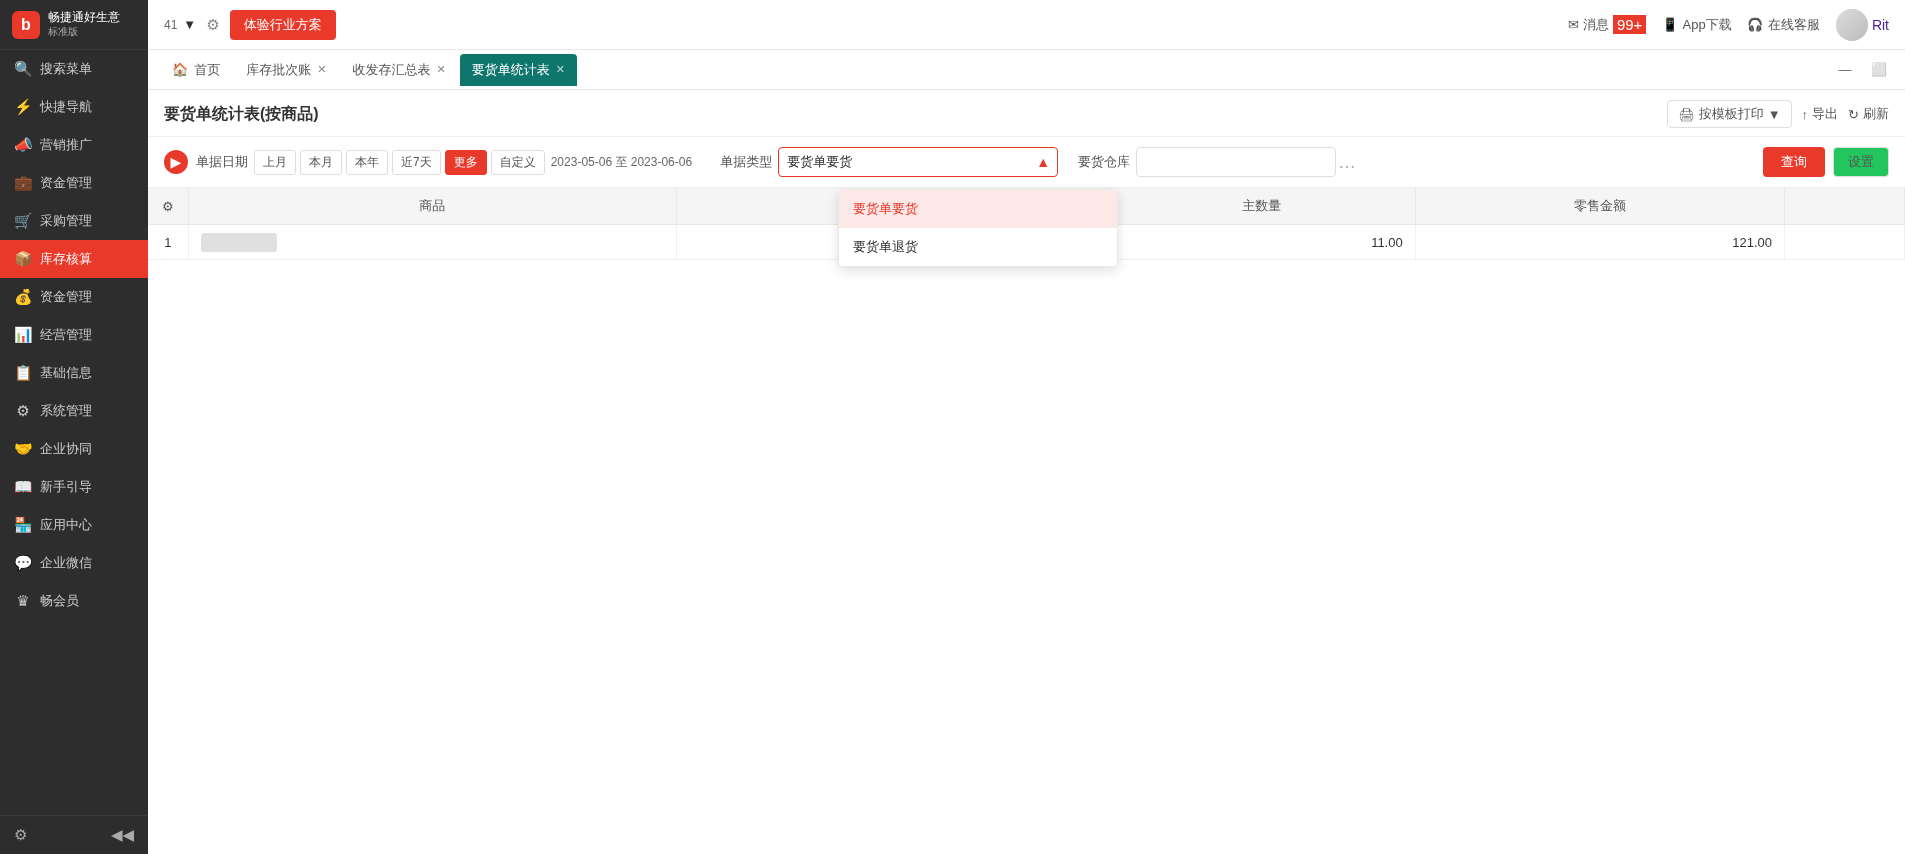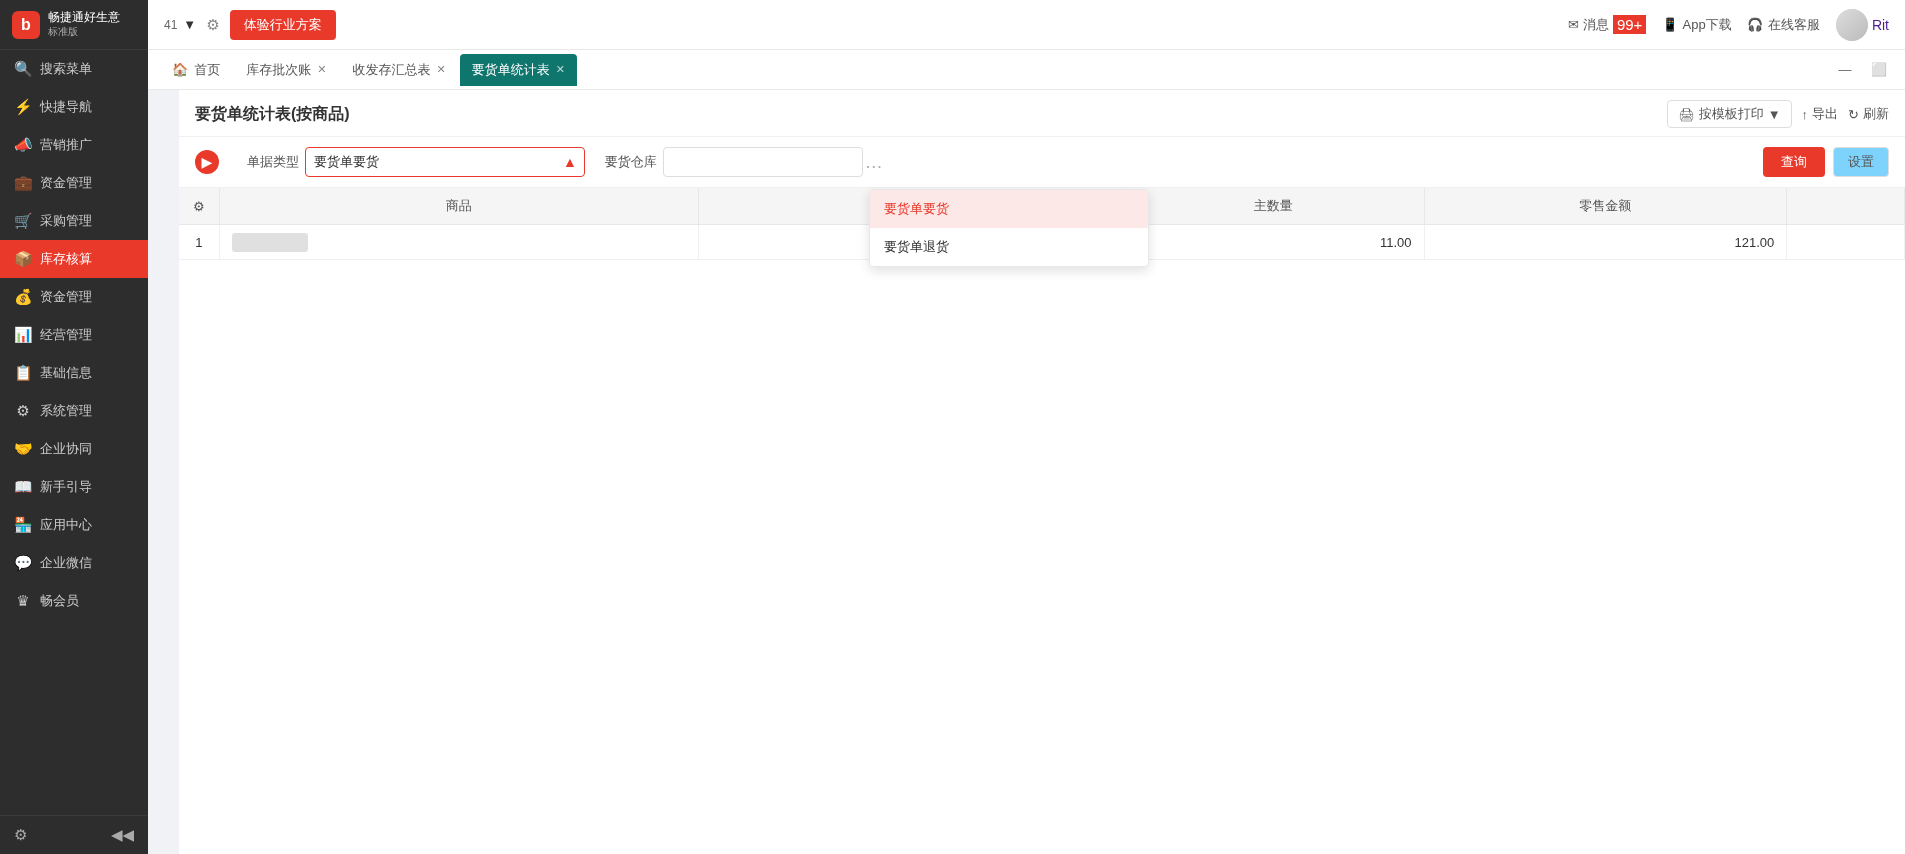--- a/index.html
+++ b/index.html
@@ -187,21 +187,20 @@
       border-radius: 4px;
     }
 
     
     .content-area {
       flex: 1;
       overflow: hidden;
       display: flex;
       flex-direction: column;
       background: #f0f2f5;
-      padding-left: 31px;
     }
 
     
     .page {
       flex: 1;
       display: flex;
       flex-direction: column;
       overflow: hidden;
       background: white;
       margin: 0;
@@ -333,21 +332,21 @@
       color: white;
       border: none;
       padding: 6px 18px;
       border-radius: 4px;
       cursor: pointer;
       font-size: 13px;
       margin-left: auto;
     }
     .setting-btn {
       border: 1px solid #ddd;
-      background: #7dd3fc;
+      background: #22c55e;
       color: #555;
       padding: 5px 14px;
       border-radius: 4px;
       cursor: pointer;
       font-size: 13px;
     }
 
     
     .dropdown-overlay {
       position: absolute;
@@ -582,20 +581,32 @@
           <div class="page-action-btn">
             <span>↻</span>
             <span>刷新</span>
           </div>
         </div>
       </div>
 
       <div class="filter-bar">
         <button class="filter-expand-btn">▶</button>
 
+        <div class="filter-group">
+          <span class="filter-label">单据日期</span>
+          <div class="filter-date-btns">
+            <button class="date-btn">上月</button>
+            <button class="date-btn">本月</button>
+            <button class="date-btn">本年</button>
+            <button class="date-btn">近7天</button>
+            <button class="date-btn more">更多</button>
+            <button class="date-btn custom">自定义</button>
+          </div>
+          <span class="date-range">2023-05-06 至 2023-06-06</span>
+        </div>
 
         <div class="filter-type-group">
           <span class="filter-label">单据类型</span>
           <input type="text" class="filter-type-input" value="要货单要货" style="">
           <span class="filter-type-arrow">▲</span>
         </div>
 
         <div class="warehouse-group">
           <span class="filter-label">要货仓库</span>
           <input type="text" class="warehouse-input" style="">

